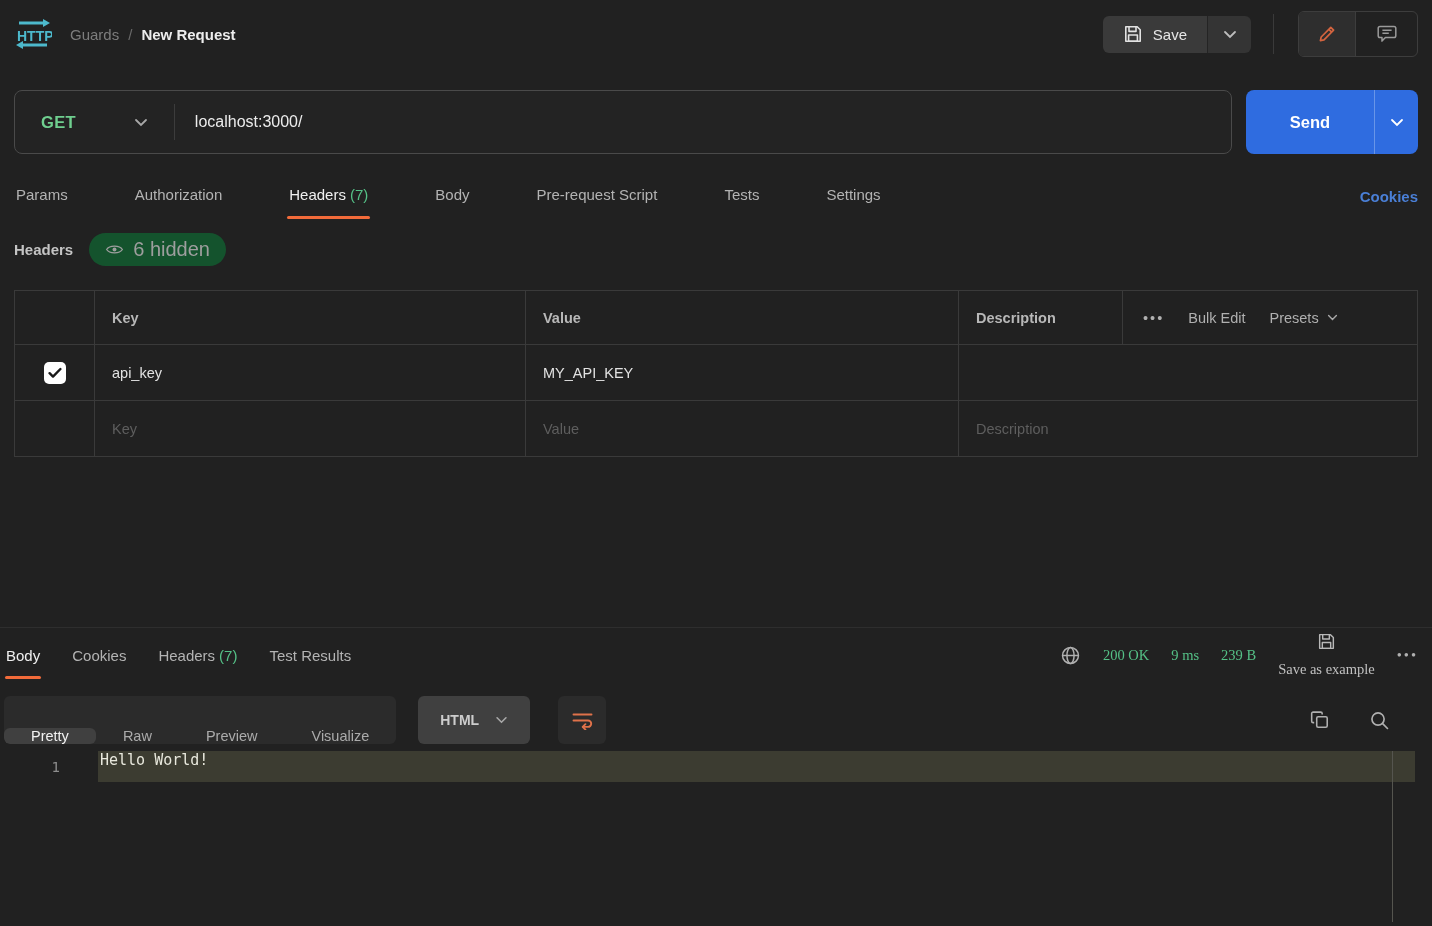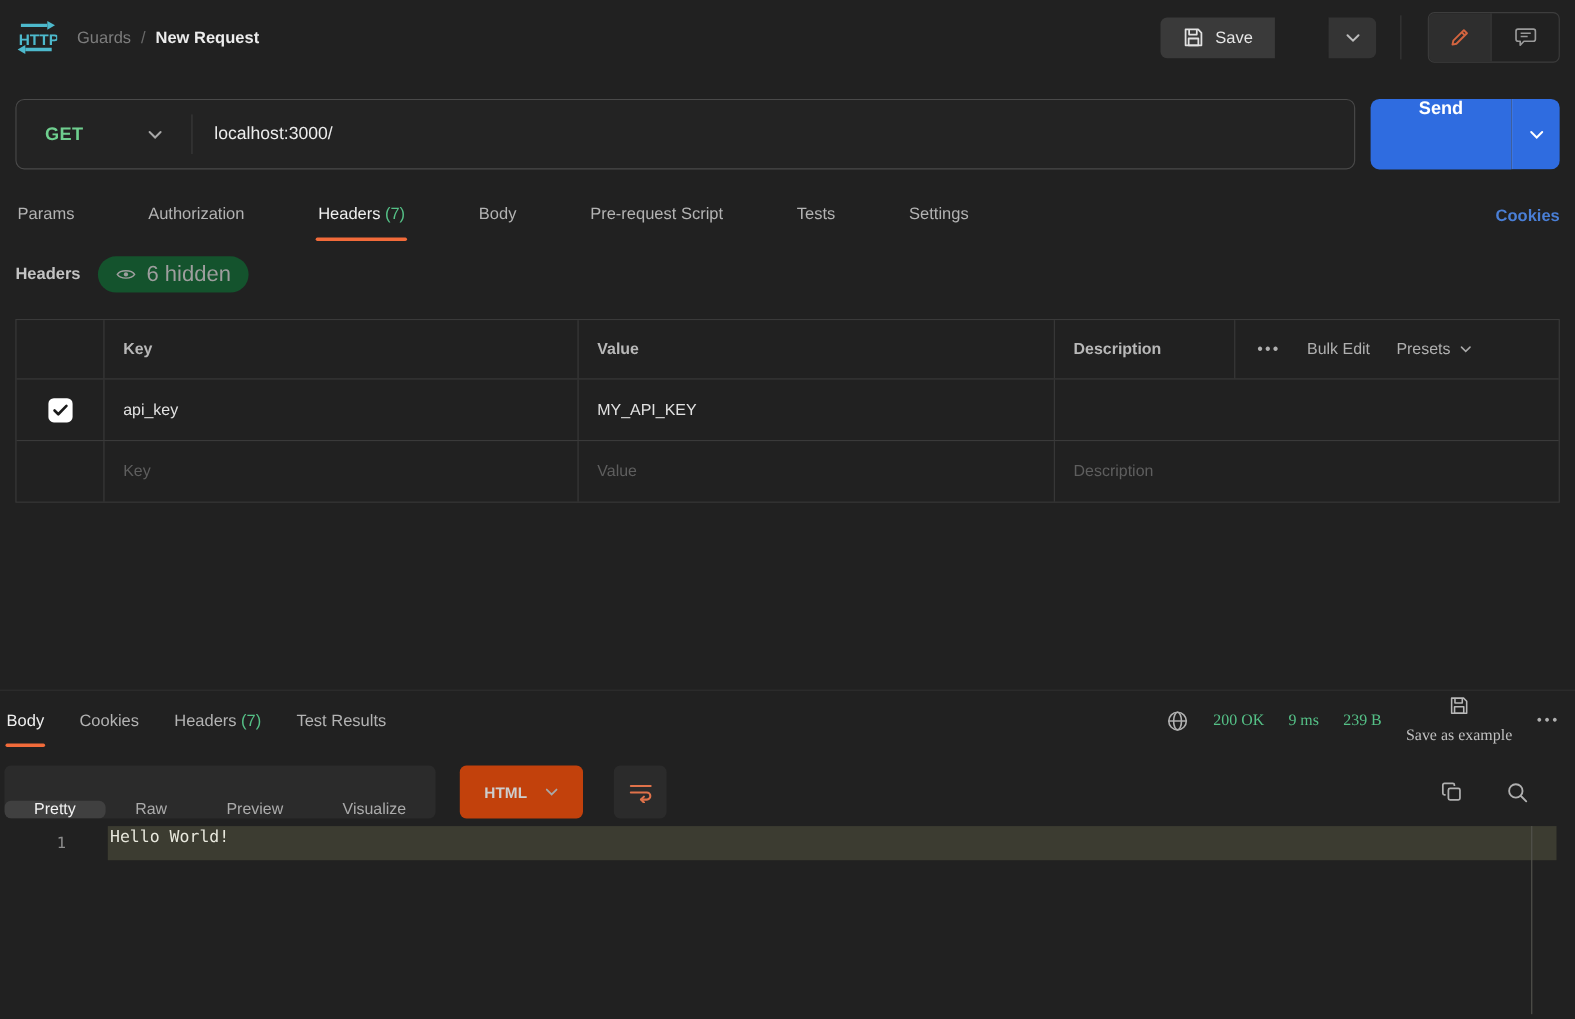--- a/index.html
+++ b/index.html
@@ -11,21 +11,21 @@
   }
   svg { display:block; }
 
   
   .topbar { display:flex; align-items:center; height:68px; padding:0 14px; }
   .http-logo { margin-right:18px; }
   .crumb-parent { color:#7d7d7d; font-size:15px; }
   .crumb-sep { color:#6a6a6a; margin:0 9px; font-size:15px; }
   .crumb-current { color:#ededed; font-weight:bold; font-size:15px; }
   .topbar-right { margin-left:auto; display:flex; align-items:center; }
-  .save-split { display:flex; align-items:stretch; height:37px;gap:48px; }
+  .save-split { display:flex; align-items:stretch; height:37px; }
   .save-main {
     display:flex; align-items:center; gap:10px; padding:0 20px;
     background:#3a3a3a; border-radius:6px 0 0 6px; cursor:pointer;
     color:#e6e6e6; font-size:15px;
   }
   .save-caret {
     display:flex; align-items:center; justify-content:center; width:44px;
     background:#343434; border-left:1px solid #242424; border-radius:0 6px 6px 0; cursor:pointer;
   }
   .top-sep { width:1px; height:40px; background:#3a3a3a; margin:0 24px 0 22px; }
@@ -39,21 +39,21 @@
   .url-bar {
     flex:1; display:flex; align-items:center; height:64px;
     border:1px solid #4a4a4a; border-radius:8px; background:#232323;
   }
   .method { display:flex; align-items:center; gap:58px; padding:0 26px; cursor:pointer; }
   .method-label { color:#6fcf8f; font-weight:bold; font-size:16.5px; letter-spacing:.3px; }
   .url-div { width:1px; height:36px; background:#3c3c3c; margin-right:20px; }
   .url-text { color:#ececec; font-size:16px; }
   .send-split { display:flex; align-items:stretch; height:64px; }
   .send-main {
-    display:flex; align-items:flex-start; justify-content:center; width:128px;
+    display:flex; align-items:center; justify-content:center; width:128px;
     background:#2f6ce0; border-radius:8px 0 0 8px; cursor:pointer;
     color:#ffffff; font-weight:bold; font-size:16.5px;
   }
   .send-caret {
     display:flex; align-items:center; justify-content:center; width:44px;
     background:#2f6ce0; border-left:1px solid rgba(255,255,255,.28);
     border-radius:0 8px 8px 0; cursor:pointer;
   }
 
   
@@ -102,21 +102,21 @@
   .resp-meta { margin-left:auto; display:flex; align-items:center; gap:22px;font-family:Liberation Serif, serif; }
   .meta-green { color:#55c187; font-size:14.5px; cursor:pointer; }
   .save-example { display:flex; align-items:center; gap:10px; color:#c0c0c0; font-size:14.5px; cursor:pointer;flex-direction:column; }
 
   .resp-toolbar { display:flex; align-items:center; height:48px; margin:14px 14px 0 4px; }
   .seg-group { display:flex; height:48px; background:#2b2b2b; border-radius:6px; overflow:hidden; }
   .seg { display:flex; align-items:center; padding:0 27px; color:#ababab; font-size:14.5px; cursor:pointer;margin-top:32px; }
   .seg.active { background:#404040; border-radius:6px; color:#f2f2f2; }
   .fmt-btn {
     display:flex; align-items:center; gap:16px; height:48px; padding:0 22px; margin-left:22px;
-    background:#c2410c; border-radius:6px; color:#cdcdcd; font-weight:bold; font-size:14px; cursor:pointer;
+    background:#404040; border-radius:6px; color:#cdcdcd; font-weight:bold; font-size:14px; cursor:pointer;
   }
   .wrap-btn { display:flex; align-items:center; justify-content:center; width:48px; height:48px; margin-left:28px; background:#2b2b2b; border-radius:6px; cursor:pointer; }
   .resp-tools-right { margin-left:auto; display:flex; align-items:center; gap:38px; padding-right:28px; }
   .tool-icon { cursor:pointer; }
 
   
   .code-area { position:relative; margin-top:7px; height:170px; font-family:"DejaVu Sans Mono", monospace; }
   .code-line { display:flex; height:31px; align-items:center; }
   .gutter { width:98px; text-align:right; padding-right:38px; color:#8d8d8d; font-size:14px; flex:none; }
   .line-body { width:1317px; align-self:stretch; display:flex; align-items:flex-start; background:#3c3c31; padding-left:2px; }

